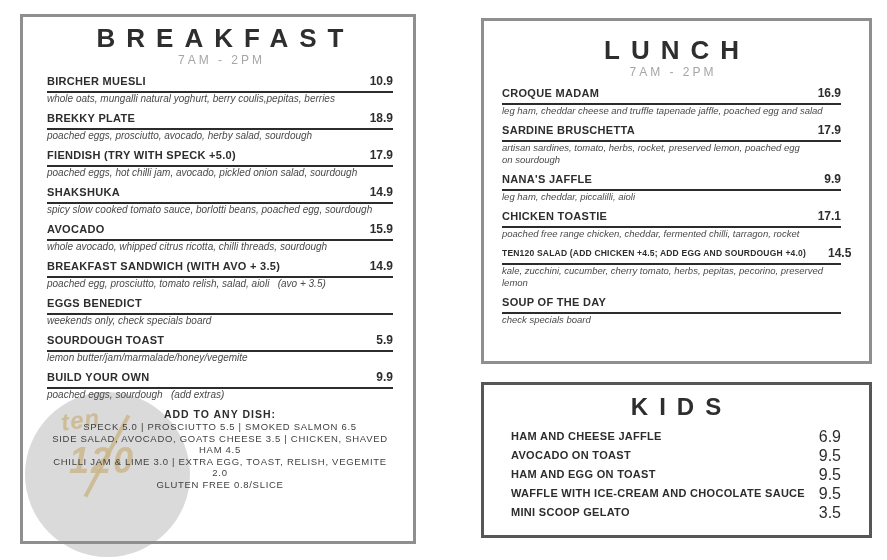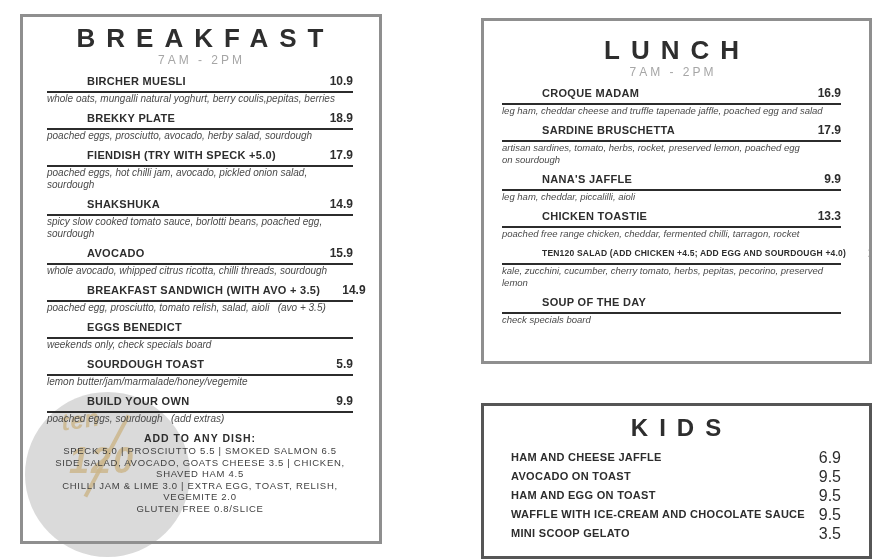--- a/index.html
+++ b/index.html
@@ -9,35 +9,35 @@
     font-family:"Liberation Sans", sans-serif;
     color:#2d2d2d;
     overflow:hidden;
   }
   .panel {
     position:absolute; box-sizing:border-box;
     background:transparent;
     border:3px solid #8f8f8f;
     overflow:hidden;
   }
-  #breakfast-panel { left:20px; top:14px;  width:362px; height:530px; padding:6px 26px 4px 24px; }
+  #breakfast-panel { left:20px; top:14px;  width:396px; height:530px; padding:6px 20px 4px 24px; }
   #lunch-panel     { left:481px; top:18px; width:391px; height:346px; padding:14px 28px 4px 18px; }
-  #kids-panel      { left:481px; top:382px; width:391px; height:156px; padding:8px 28px 4px 27px; border-color:#565656;margin-top:21px; }
+  #kids-panel      { left:481px; top:382px; width:391px; height:156px; padding:8px 28px 4px 27px; border-color:#565656; }
 
   .menu-title {
     text-align:center; font-weight:bold; font-size:26px; line-height:30px;
     letter-spacing:11px; text-indent:11px; color:#2e2e2e;
   }
   .menu-hours {
     text-align:center; font-size:12px; line-height:15px;
     letter-spacing:3px; text-indent:3px; color:#a6a6a6; margin-bottom:7px;
   }
   .item { margin-bottom:7px; }
   .item-row { display:flex; justify-content:space-between; align-items:flex-end; }
-  .item-name { font-size:11px; font-weight:bold; letter-spacing:0.3px; line-height:13px; color:#2d2d2d; white-space:nowrap;margin-left:40px; }
+  .item-name { font-size:11px; font-weight:bold; letter-spacing:0.3px; line-height:13px; color:#2d2d2d; white-space:nowrap; }
   .item-price { font-size:12px; font-weight:bold; line-height:13px; color:#2d2d2d; margin-left:22px; }
   .item-rule { border-bottom:2px solid #2c2c2c; margin-top:3px; }
   .item-desc { font-style:italic; font-size:10px; line-height:12px; color:#4a4a4a; white-space:pre-wrap; }
   #lunch-items .item-desc { font-size:9.5px; }
   #lunch-items > div.item:nth-of-type(5) .item-name { font-size:8.5px; letter-spacing:0.2px; }
 
   .addons { text-align:center; margin-top:3px; }
   .addons-title { font-size:10.5px; font-weight:bold; letter-spacing:1px; color:#2d2d2d; line-height:13px; }
   .addons-line { font-size:9.5px; letter-spacing:0.7px; color:#3f3f3f; line-height:11.5px; }
 
@@ -208,21 +208,21 @@
           <span class="item-name">NANA'S JAFFLE</span>
           <span class="item-price">9.9</span>
         </div>
         <div class="item-rule"></div>
         <div class="item-desc">leg ham, cheddar, piccalilli, aioli</div>
       </div>
 
       <div class="item">
         <div class="item-row">
           <span class="item-name">CHICKEN TOASTIE</span>
-          <span class="item-price">13.3</span>
+          <span class="item-price">17.1</span>
         </div>
         <div class="item-rule"></div>
         <div class="item-desc">poached free range chicken, cheddar, fermented chilli, tarragon, rocket</div>
       </div>
 
       <div class="item">
         <div class="item-row">
           <span class="item-name">TEN120 SALAD (ADD CHICKEN +4.5; ADD EGG AND SOURDOUGH +4.0)</span>
           <span class="item-price">14.5</span>
         </div>

